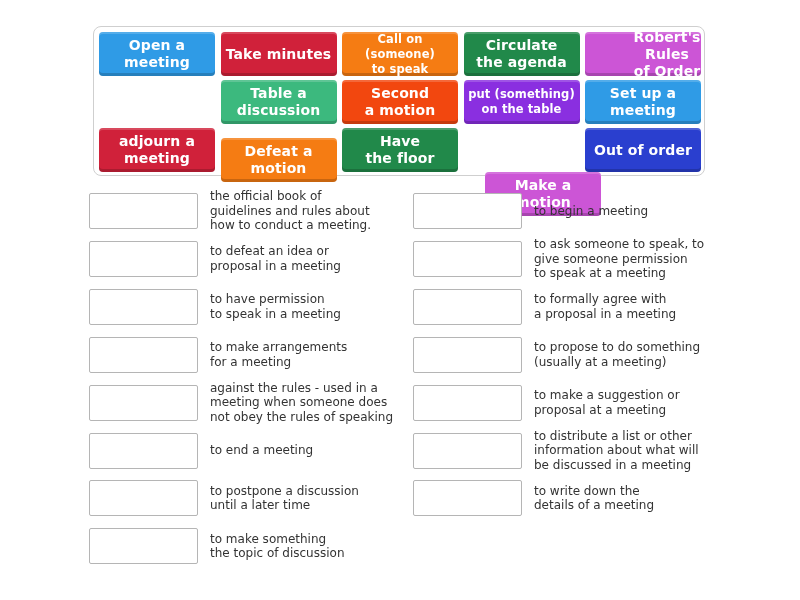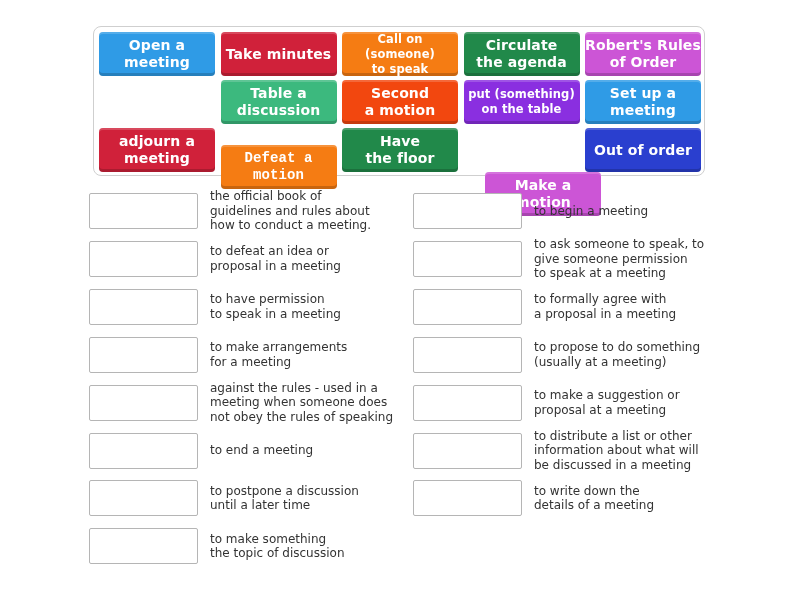--- a/index.html
+++ b/index.html
@@ -37,33 +37,33 @@
 <body>
 
 <div class="bank" id="bank">
     <div class="tile" style="left: 5px; top: 5px; background: rgb(47, 155, 230);">Open a
 meeting</div>
     <div class="tile" style="left: 126.5px; top: 5px; background: rgb(208, 33, 58);">Take minutes</div>
     <div class="tile small" style="left: 248px; top: 5px; background: rgb(245, 124, 19);">Call on (someone)
 to speak</div>
     <div class="tile" style="left: 369.5px; top: 5px; background: rgb(33, 137, 74);">Circulate
 the agenda</div>
-    <div class="tile" style="left: 491px; top: 5px; background: rgb(204, 85, 214);">Robert's Rules
+    <div class="tile" style="left: 491px; top: 5px; background: rgb(204, 85, 214); padding-left: 48px;">Robert's Rules
 of Order</div>
     <div class="tile" style="left: 126.5px; top: 53px; background: rgb(60, 185, 126);">Table a
 discussion</div>
     <div class="tile" style="left: 248px; top: 53px; background: rgb(242, 71, 15);">Second
 a motion</div>
     <div class="tile small" style="left: 369.5px; top: 53px; background: rgb(138, 47, 224);">put (something)
 on the table</div>
     <div class="tile" style="left: 491px; top: 53px; background: rgb(47, 155, 230);">Set up a
 meeting</div>
     <div class="tile" style="left: 5px; top: 101px; background: rgb(208, 33, 58);">adjourn a
 meeting</div>
-    <div class="tile" style="left: 126.5px; top: 118px; background: rgb(245, 124, 19); font-family: Liberation Mono, monospace;">Defeat a
+    <div class="tile" style="left: 126.5px; top: 111px; background: rgb(245, 124, 19);">Defeat a
 motion</div>
     <div class="tile" style="left: 248px; top: 101px; background: rgb(33, 137, 74);">Have
 the floor</div>
     <div class="tile" style="left: 391px; top: 101px; background: rgb(204, 85, 214); margin-top: 44px;">Make a
 motion</div>
     <div class="tile" style="left: 491px; top: 101px; background: rgb(42, 63, 207);">Out of order</div>
   </div>
 <div id="slots">
     <div class="slot-row" style="left: 89px; top: 193px;">
       <div class="slot"></div>

